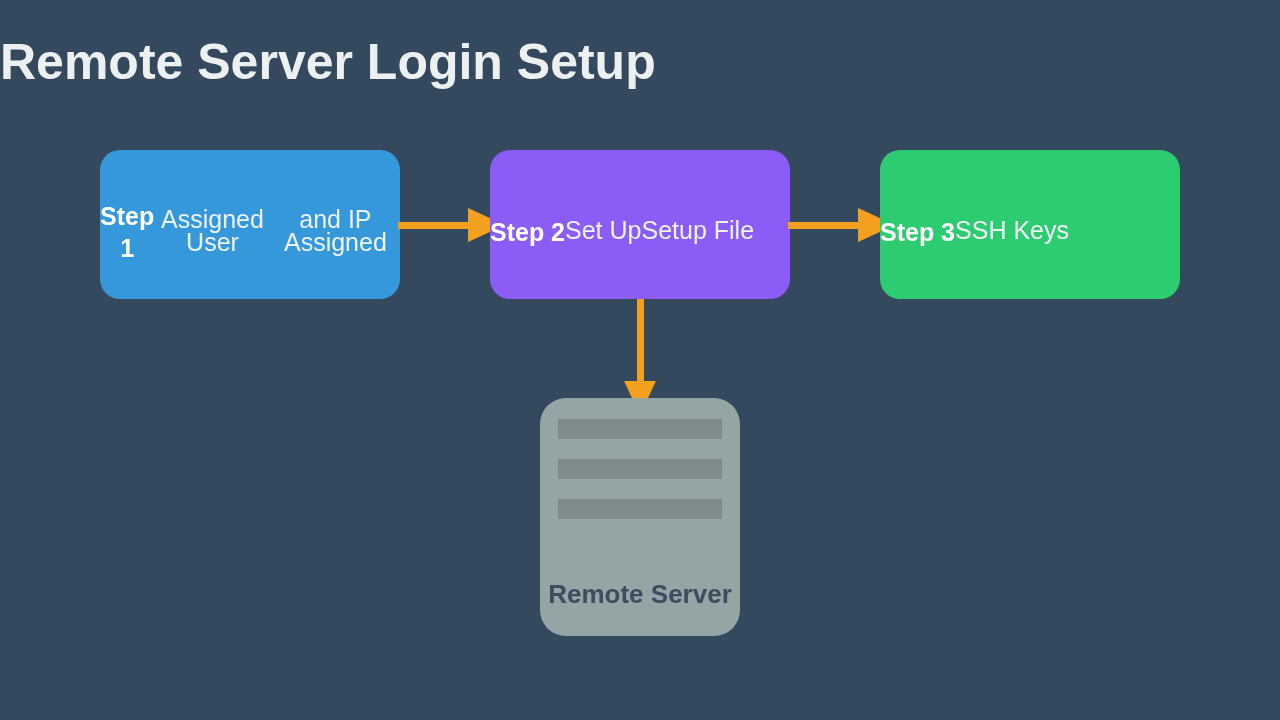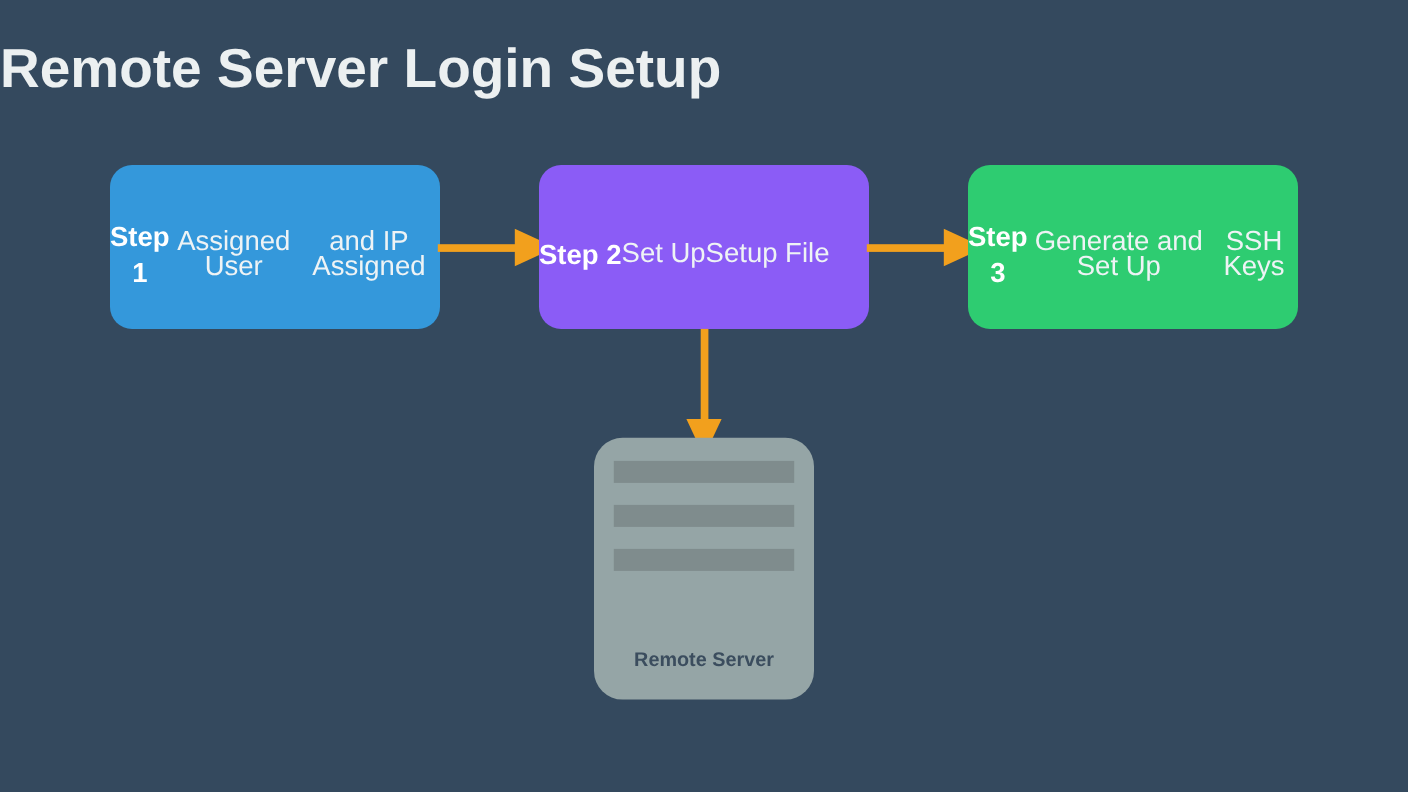--- a/index.html
+++ b/index.html
@@ -128,21 +128,21 @@
   }
   .server-slat:nth-of-type(1) { top: 21px; }
   .server-slat:nth-of-type(2) { top: 61px; }
   .server-slat:nth-of-type(3) { top: 101px; }
   .server-label {
     position: absolute;
     bottom: 26px;
     left: 0;
     width: 100%;
     text-align: center;
-    font-size: 18px;
+    font-size: 26px;
     font-weight: bold;
     color: var(--server_label, #3b4d5e);
   }
 </style>
 </head>
 <body>
 
 <div class="stage">
 
   <h1 class="diagram-title">Remote Server Login Setup</h1>
@@ -164,21 +164,20 @@
     <div class="step-line">Setup File</div>
   </div>
 
   <div class="arrow-right a2">
     <div class="shaft"></div>
     <div class="head"></div>
   </div>
 
   <div class="step-card pos-3" style="background-color: rgb(46, 204, 113);">
     <div class="step-title">Step 3</div>
-    <div class="step-line">Generate and Set Up</div>
     <div class="step-line">SSH Keys</div>
   </div>
 
   <div class="arrow-down">
     <div class="shaft"></div>
     <div class="head"></div>
   </div>
 
   <div class="server-card">
     <div class="server-slat"></div>

